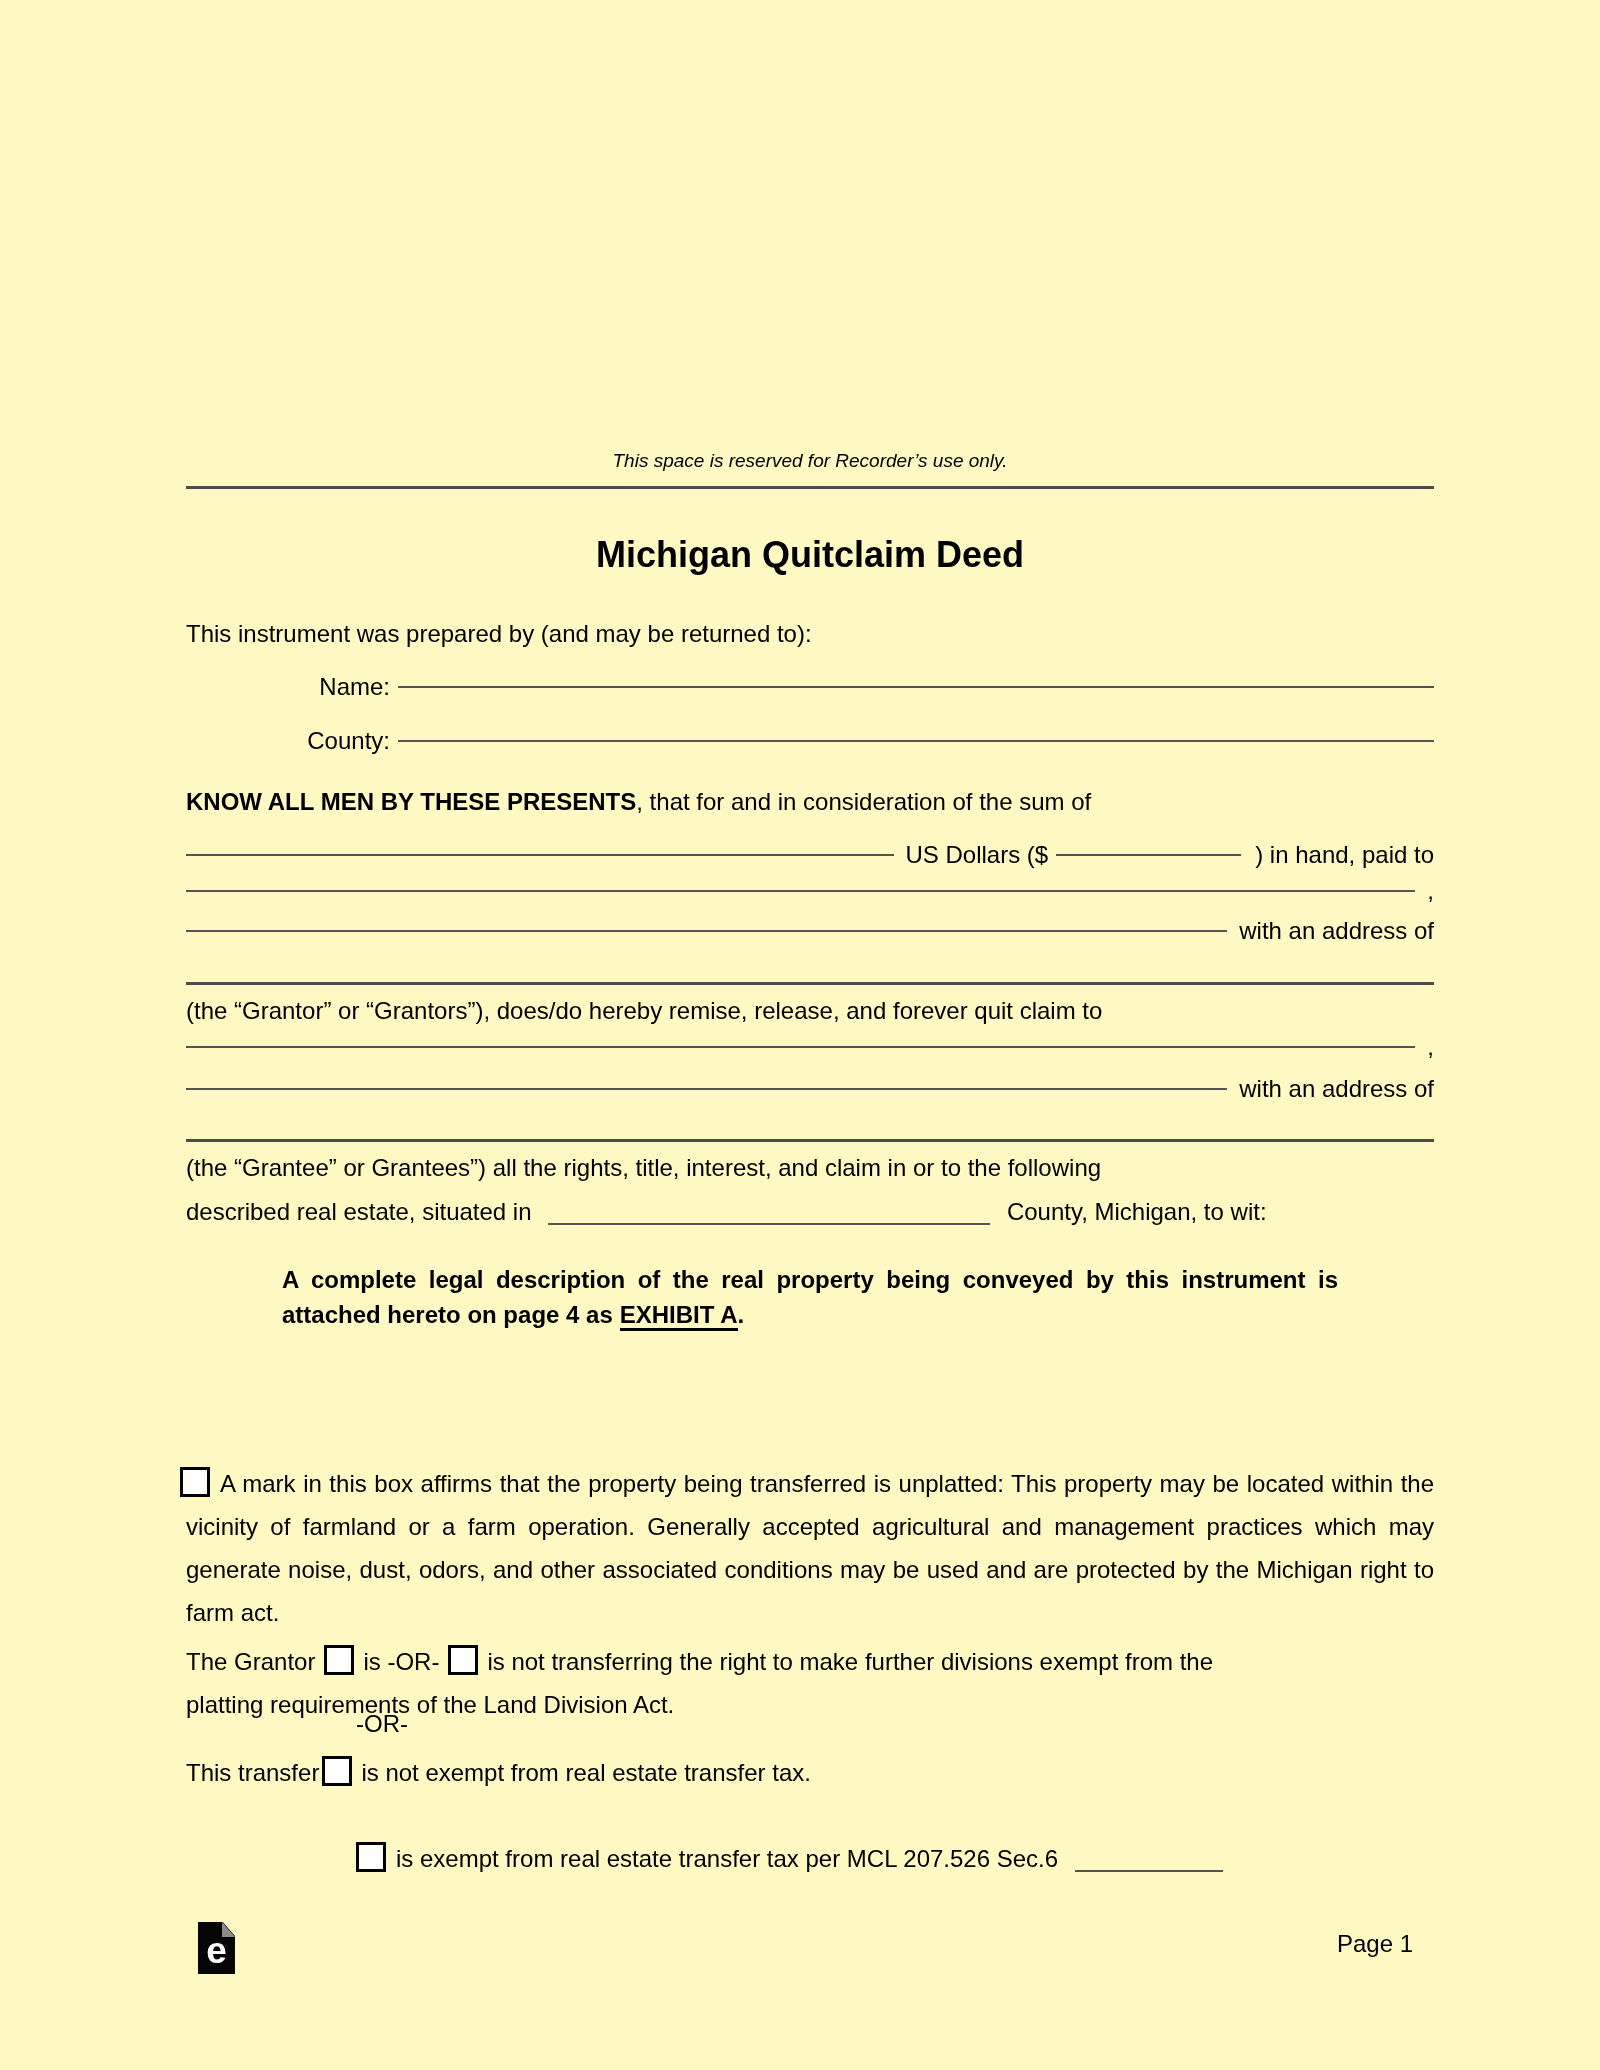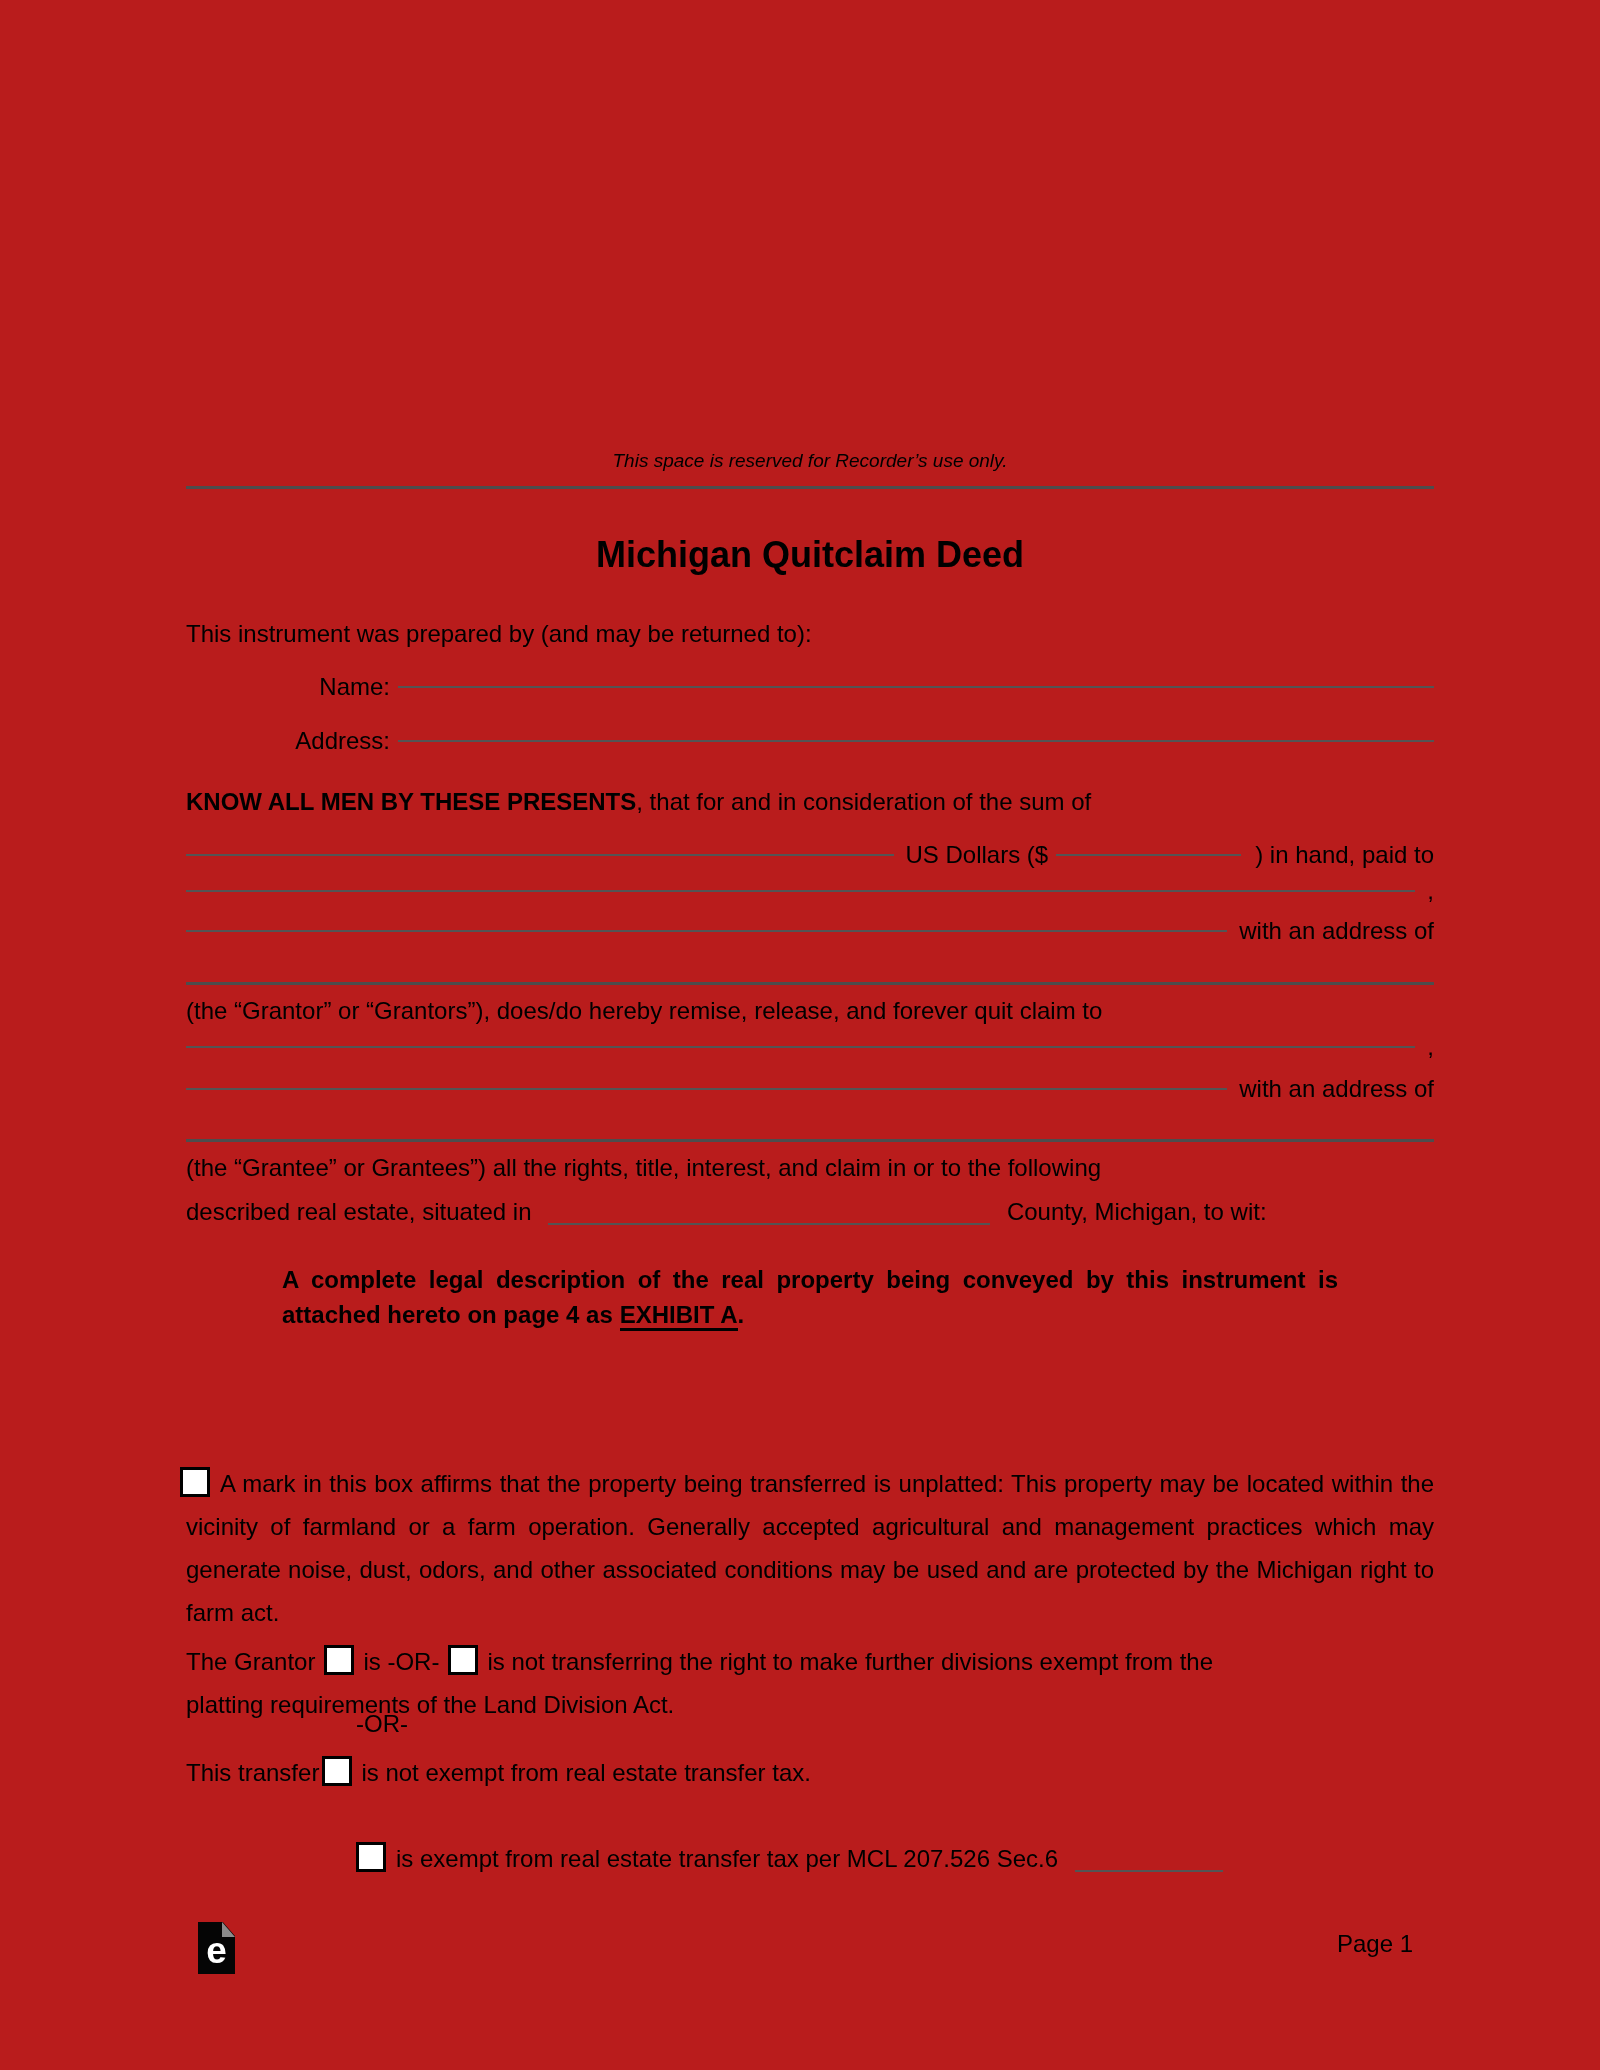--- a/index.html
+++ b/index.html
@@ -1,17 +1,17 @@
 <!DOCTYPE html>
 <html><head>
 <meta charset="utf-8">
 <style>
   html,body { margin:0; padding:0; background:#ffffff; }
   .page {
-    position:relative; width:1600px; height:2070px; background:#b91c1c;
+    position:relative; width:1600px; height:2070px; background:#fef9c3;
     font-family:"Liberation Sans","DejaVu Sans",sans-serif;
     color:#000; font-size:24px;
   }
   .abs { position:absolute; }
   .content { left:186px; width:1248px; }
   .center { text-align:center; }
   .rule { height:3px; background:#4d4d4d; }
   .row { display:flex; align-items:center; min-height:30px; }
   .blank { border-bottom:2px solid #545454; }
   .fblank { flex:1 1 auto; border-bottom:2px solid #545454; height:0; }
@@ -56,21 +56,21 @@
   <div class="abs content center title" style="top:534px;">Michigan Quitclaim Deed</div>
 
   <div class="abs content" style="top:620px;">This instrument was prepared by (and may be returned to):</div>
 
   <div class="abs content row" style="top:672px;">
     <div class="label-col">Name:</div>
     <div class="fblank ml8"></div>
   </div>
 
   <div class="abs content row" style="top:726px;">
-    <div class="label-col">Address:</div>
+    <div class="label-col">County:</div>
     <div class="fblank ml8"></div>
   </div>
 
   <div class="abs content" style="top:788px;">
     <span class="bold">KNOW ALL MEN BY THESE PRESENTS</span><span>, that for and in consideration of the sum of</span>
   </div>
 
   <div class="abs content row" style="top:840px;">
     <div class="fblank"></div>
     <span style="margin:0 8px 0 12px;">US Dollars ($</span>

